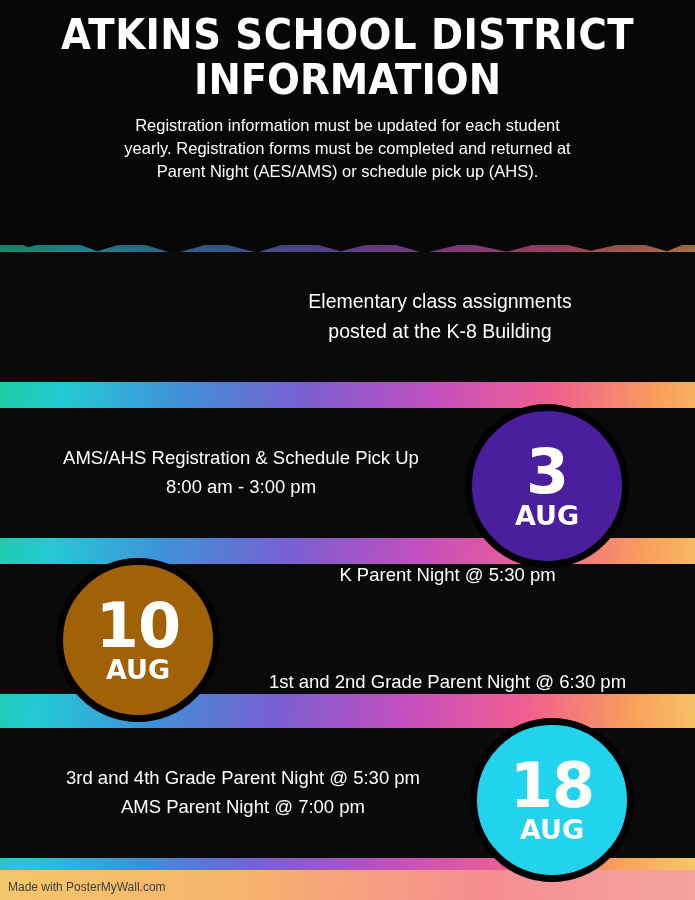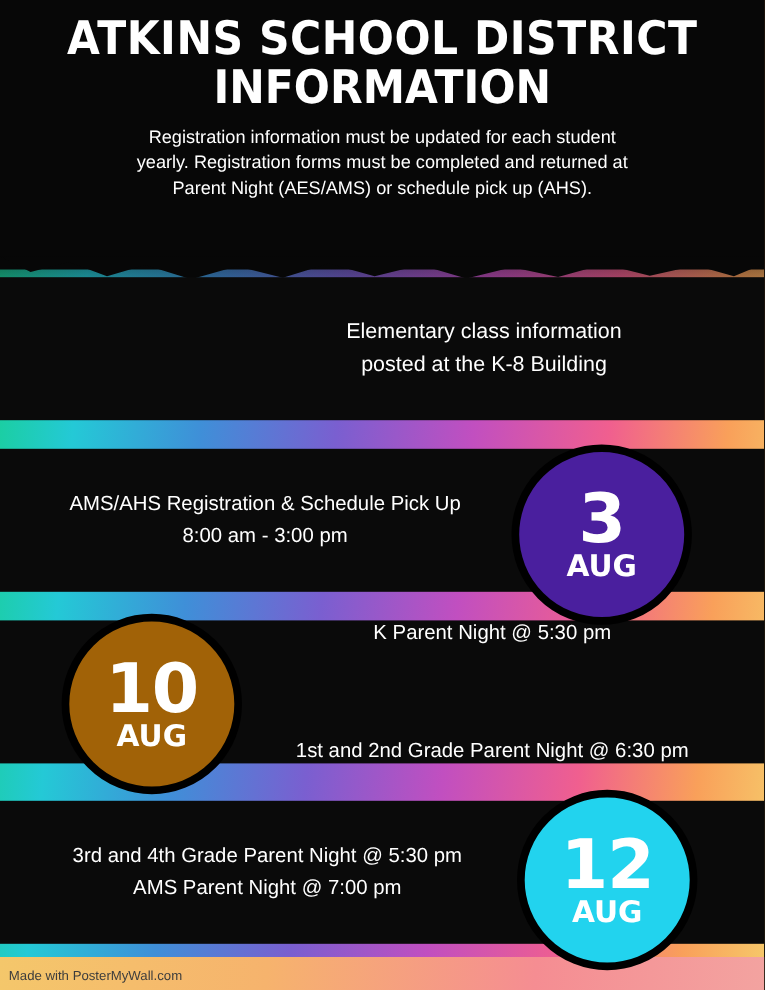--- a/index.html
+++ b/index.html
@@ -201,21 +201,21 @@
   <div class="bg-top-fade"></div>
 
   <div class="header">
     <div class="title-line1">Atkins School District</div>
     <div class="title-line2">Information</div>
     <div class="subtitle">Registration information must be updated for each student yearly. Registration forms must be completed and returned at Parent Night (AES/AMS) or schedule pick up (AHS).</div>
   </div>
 
   <div class="row" id="row1">
     <div class="row-text">
-      <div class="line">Elementary class information</div>
+      <div class="line">Elementary class assignments</div>
       <div class="line">posted at the K-8 Building</div>
     </div>
   </div>
 
   <div class="row" id="row2">
     <div class="row-text small">
       <div class="line">AMS/AHS  Registration &amp; Schedule Pick Up</div>
       <div class="line">8:00 am - 3:00 pm</div>
     </div>
   </div>
@@ -235,21 +235,21 @@
     <div class="month">AUG</div>
   </div>
 
   <div class="row" id="row4">
     <div class="row-text small">
       <div class="line">3rd and 4th Grade  Parent Night @ 5:30 pm</div>
       <div class="line">AMS Parent Night @ 7:00 pm</div>
     </div>
   </div>
   <div class="date-circle" id="circle4">
-    <div class="daynum">12</div>
+    <div class="daynum">18</div>
     <div class="month">AUG</div>
   </div>
 
   <div class="bottom-strip"></div>
   <div class="footer">
     <span class="footer-text">Made with PosterMyWall.com</span>
   </div>
 
 </div>
 

